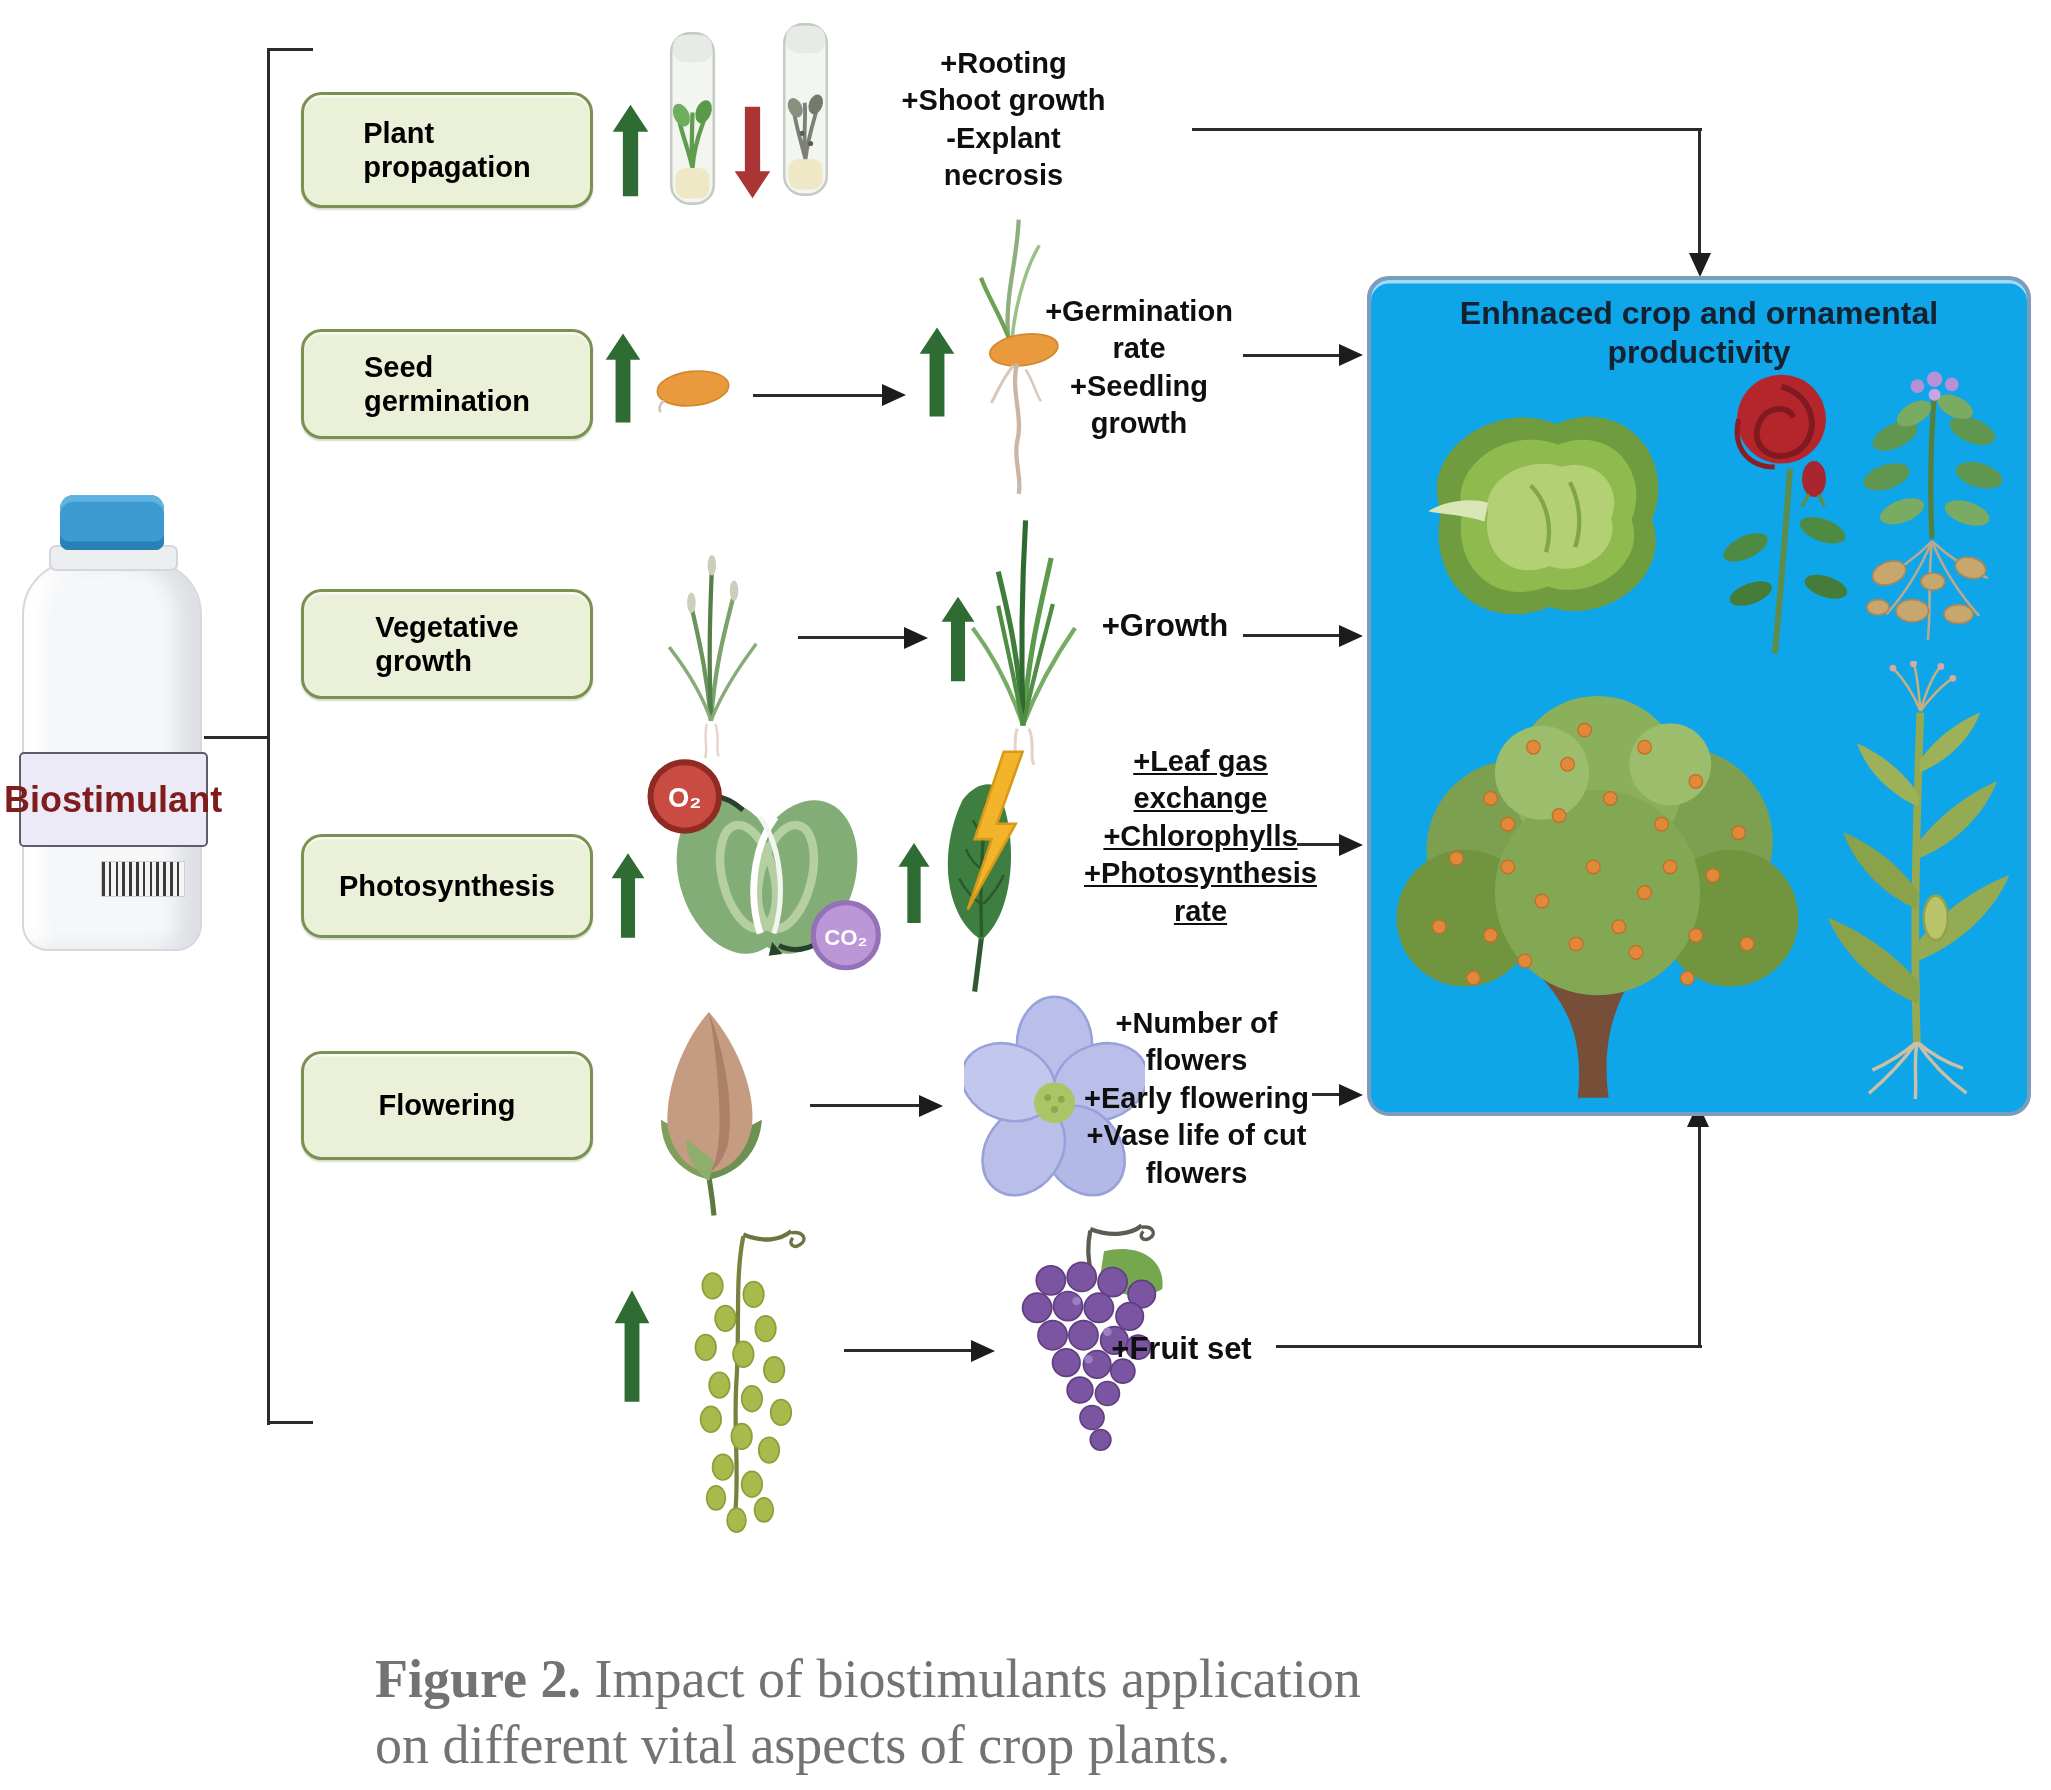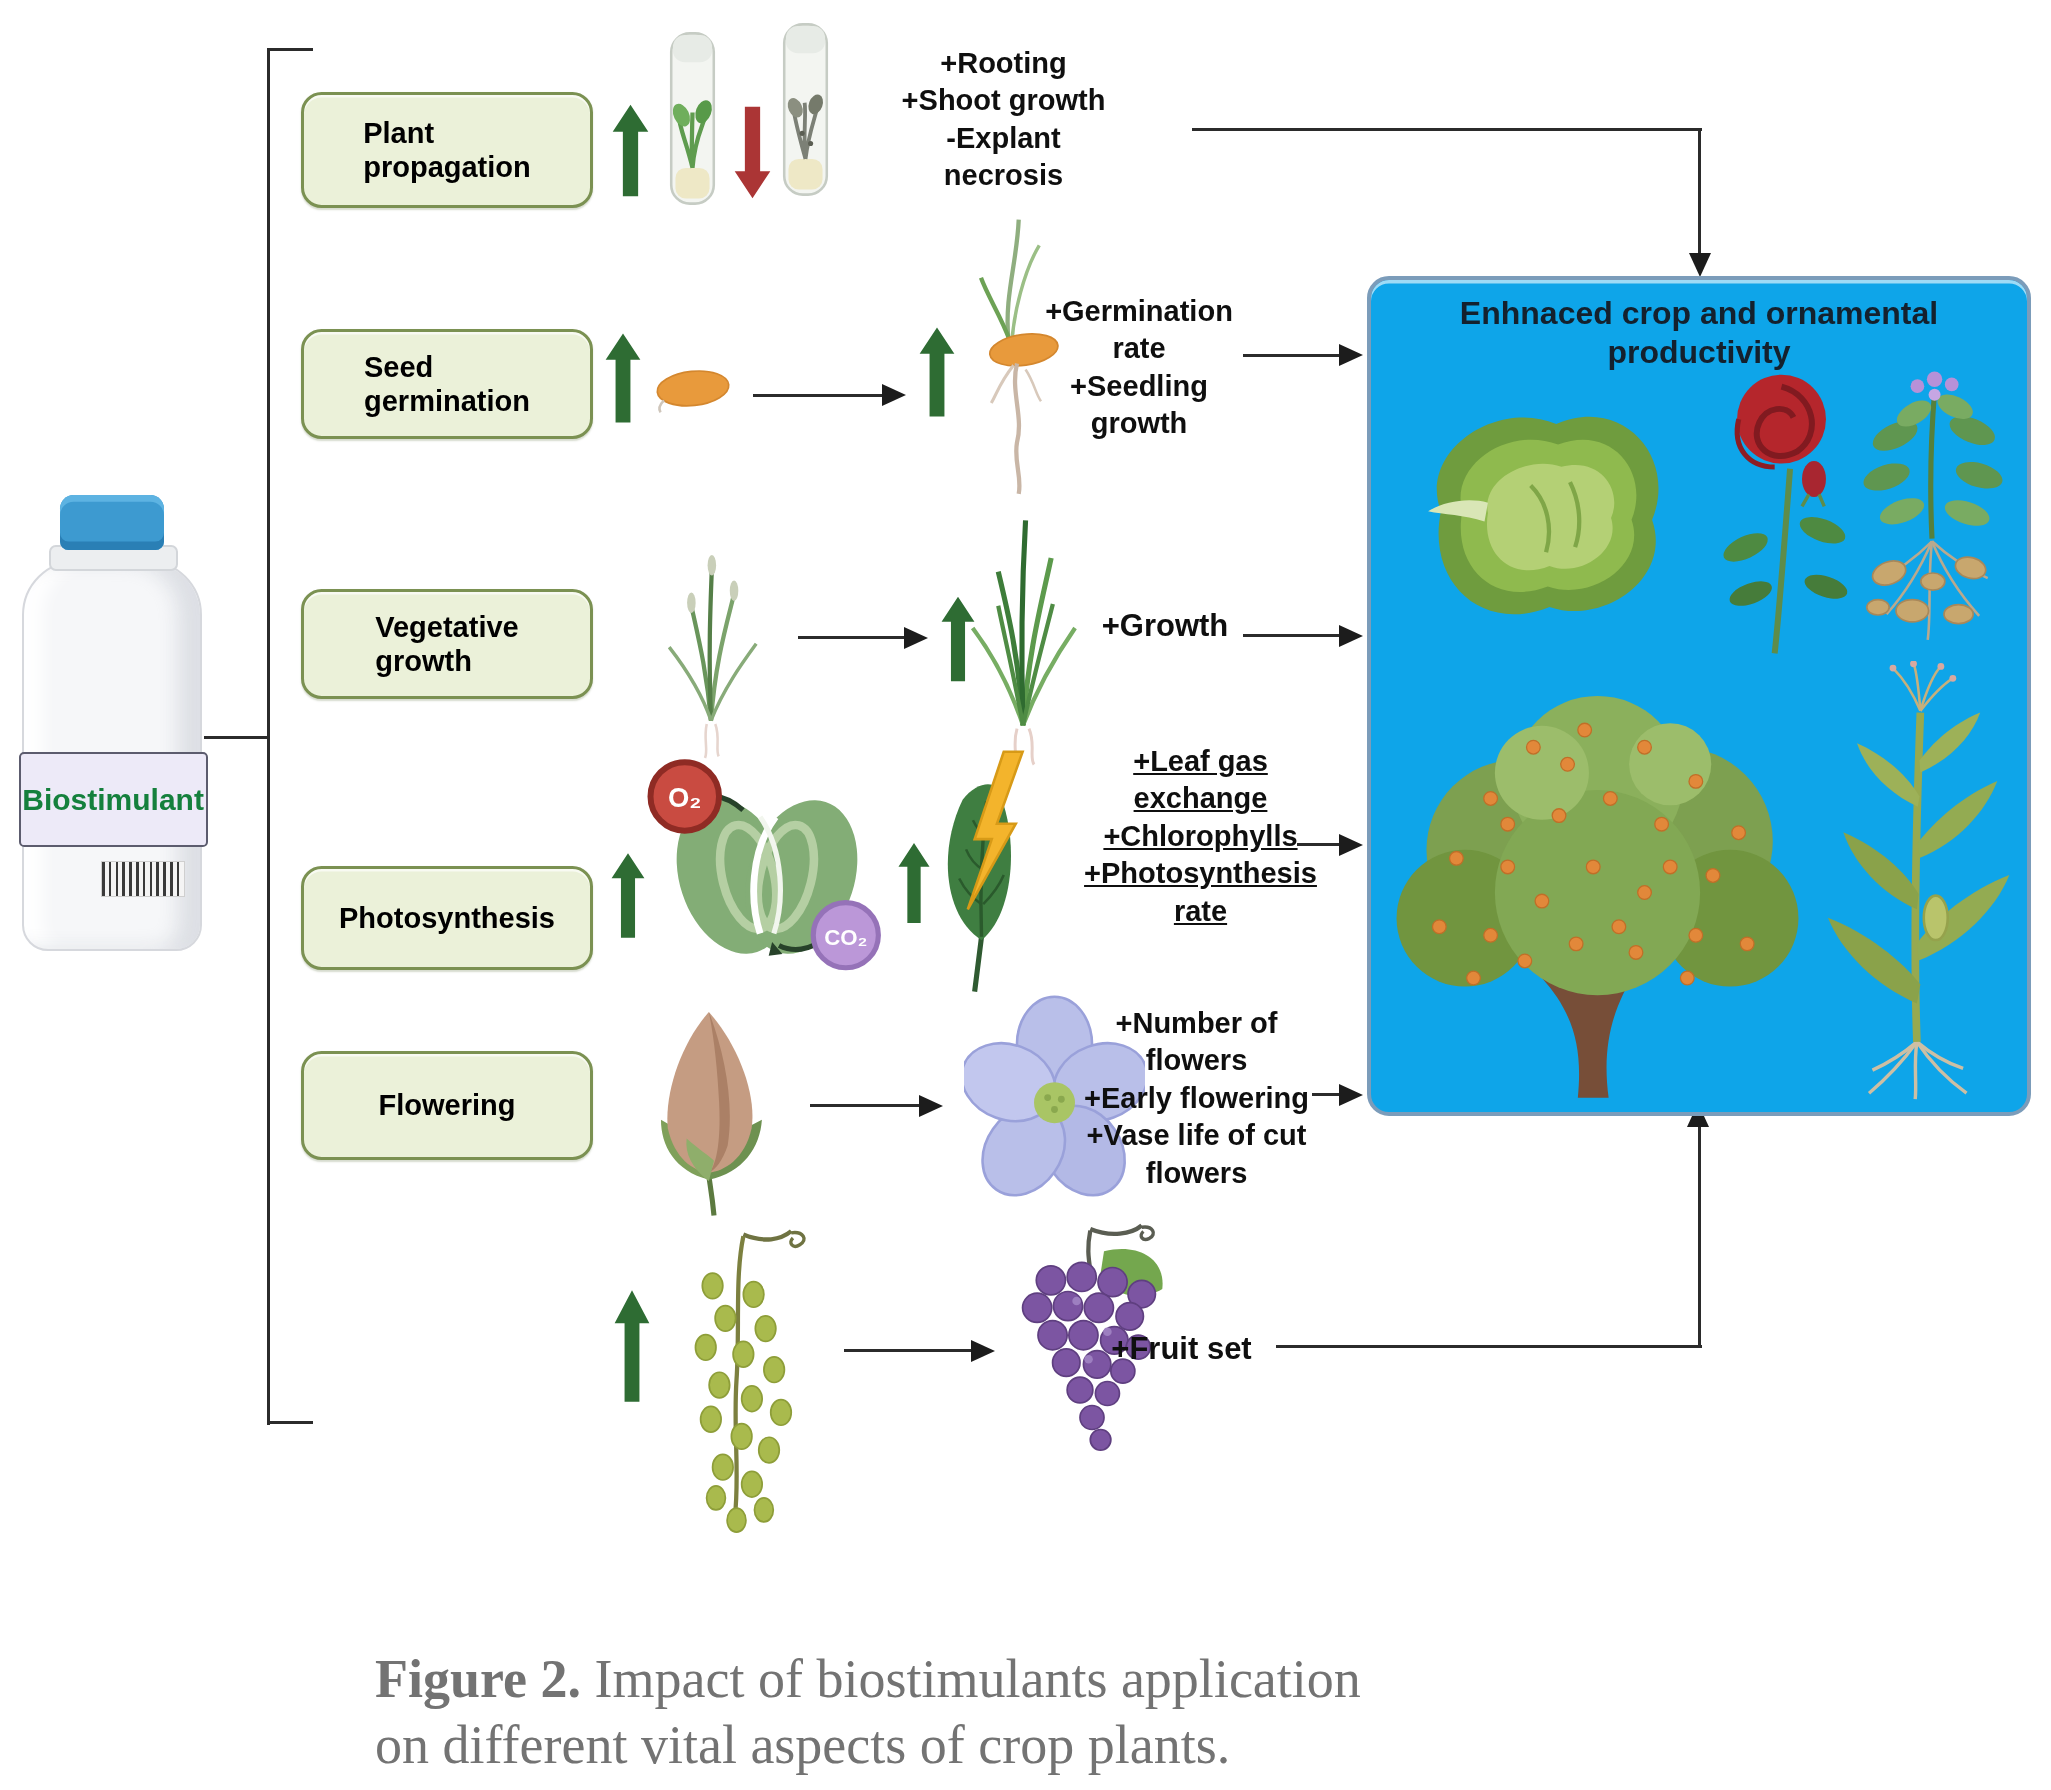--- a/index.html
+++ b/index.html
@@ -24,21 +24,21 @@
   .bottle{position:absolute;left:22px;top:495px;width:180px;height:462px;}
   .bottle-cap{position:absolute;left:38px;top:0;width:104px;height:55px;background:#3d9ad0;
               border-radius:13.7px 13.7px 8.6px 8.6px;box-shadow:inset 0 6.8px 0 #5db3e2, inset 0 -8.6px 0 #2a7fb5;}
   .bottle-neck{position:absolute;left:27px;top:50px;width:125px;height:22px;background:#eceef0;
                border:2.6px solid #d3d6da;border-radius:6.8px;}
   .bottle-body{position:absolute;left:0;top:65px;width:176px;height:387px;background:#f6f7f9;
                border:2.6px solid #d6d8dd;border-radius:55px 55px 26px 26px;
                box-shadow:inset -22px 0 19px rgba(190,195,205,.45), inset 19px 0 15.4px rgba(255,255,255,.9);}
   .bottle-label{position:absolute;left:-3.4px;top:257px;width:185px;height:91px;background:#edeaf8;
                 border:2.6px solid #5c5c6e;border-radius:5.1px;display:flex;align-items:center;justify-content:center;
-                font-weight:700;font-size:30px;color:#15803d;}
+                font-weight:700;font-size:36px;color:#7f1d1d;}
   .bottle-barcode{position:absolute;left:79px;top:366px;width:82px;height:34px;
                   background:repeating-linear-gradient(90deg,#3a3a3a 0 2.6px,#f4f4f4 2.6px 6.8px);
                   border:1.7px solid #cfcfcf;}
   
   .rbox{position:absolute;left:1367px;top:276px;width:656px;height:832px;background:#0ea5e9;
         border:4.3px solid #7b9cba;border-radius:22px;box-shadow:inset 0 3.4px 0 rgba(255,255,255,.6);}
   .rbox-title{position:absolute;left:0;top:13.7px;width:100%;text-align:center;font-weight:700;
               font-size:32px;line-height:1.22;color:#14212e;white-space:pre-line;}
   .caption{position:absolute;left:375px;top:1647px;width:1541px;
            font-family:"Liberation Serif",serif;font-size:54px;line-height:1.22;color:#737373;}
@@ -61,21 +61,21 @@
   <div class="hline" style="left:267px;top:48px;width:46px;"></div>
   <div class="hline" style="left:267px;top:1421px;width:46px;"></div>
   <div class="hline" style="left:204px;top:736px;width:65px;"></div>
 
   <div class="gbox" style="top:92px;height:110px;">Plant
 propagation</div>
   <div class="gbox" style="top:329px;height:104px;">Seed
 germination</div>
   <div class="gbox" style="top:589px;height:104px;">Vegetative
 growth</div>
-  <div class="gbox" style="top:866px;height:98px;">Photosynthesis</div>
+  <div class="gbox" style="top:834px;height:98px;border-radius:21px;">Photosynthesis</div>
   <div class="gbox" style="top:1051px;height:103px;">Flowering</div>
 
   <svg class="icon" style="left:611px;top:101px;" width="39" height="99" viewBox="0 0 46 116">
     <path d="M23 4 L44 36 L32 36 L32 112 L14 112 L14 36 L2 36 Z" fill="#2e6c33"></path>
   </svg>
   <svg class="icon" style="left:661px;top:31px;" width="63" height="175" viewBox="0 0 74 204">
     <rect x="12" y="2" width="50" height="200" rx="22" fill="#f3f5f1" stroke="#c6ccc4" stroke-width="3"></rect>
     <rect x="14" y="4" width="46" height="32" rx="14" fill="#e7ebe6"></rect>
     <rect x="17" y="160" width="40" height="36" rx="12" fill="#eee8c6"></rect>
     <path d="M37 160 C30 130 22 115 20 95 M37 160 C40 120 52 108 54 90 M37 160 C35 125 37 108 37 95" stroke="#5f9c4f" stroke-width="5" fill="none"></path>

